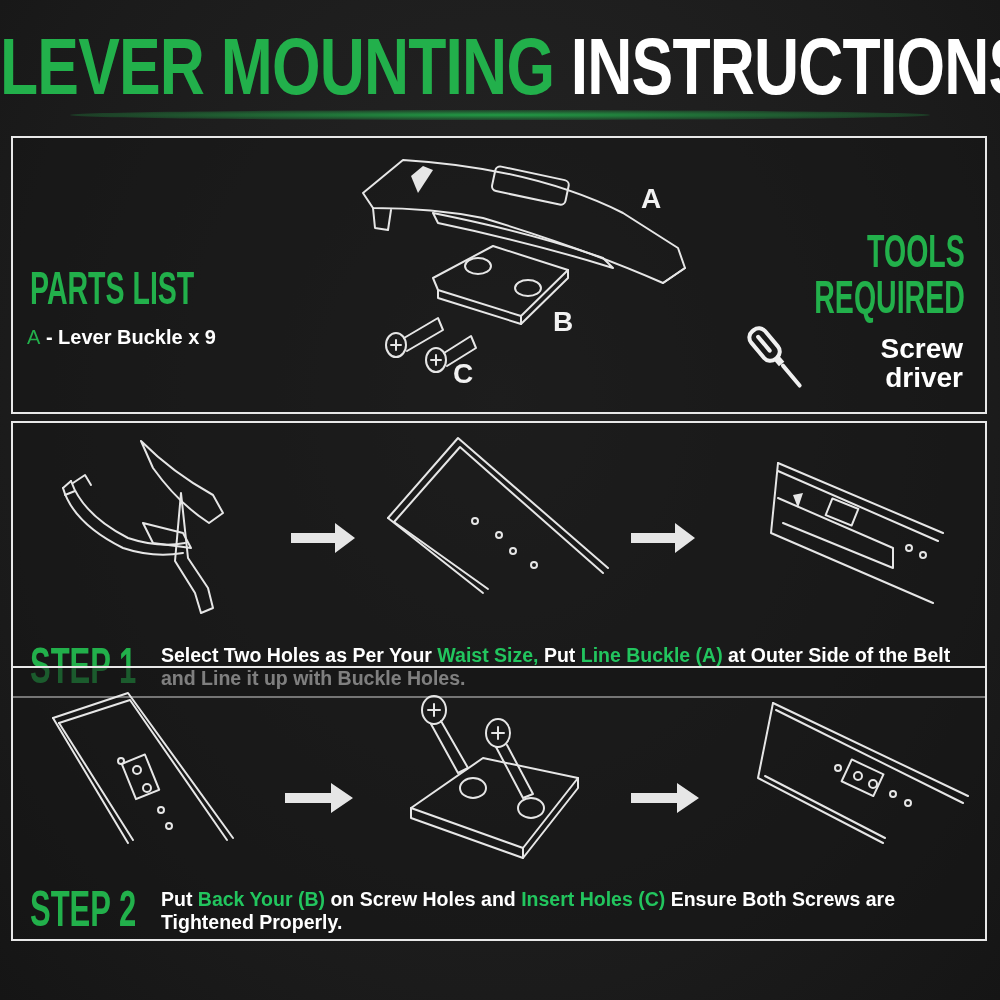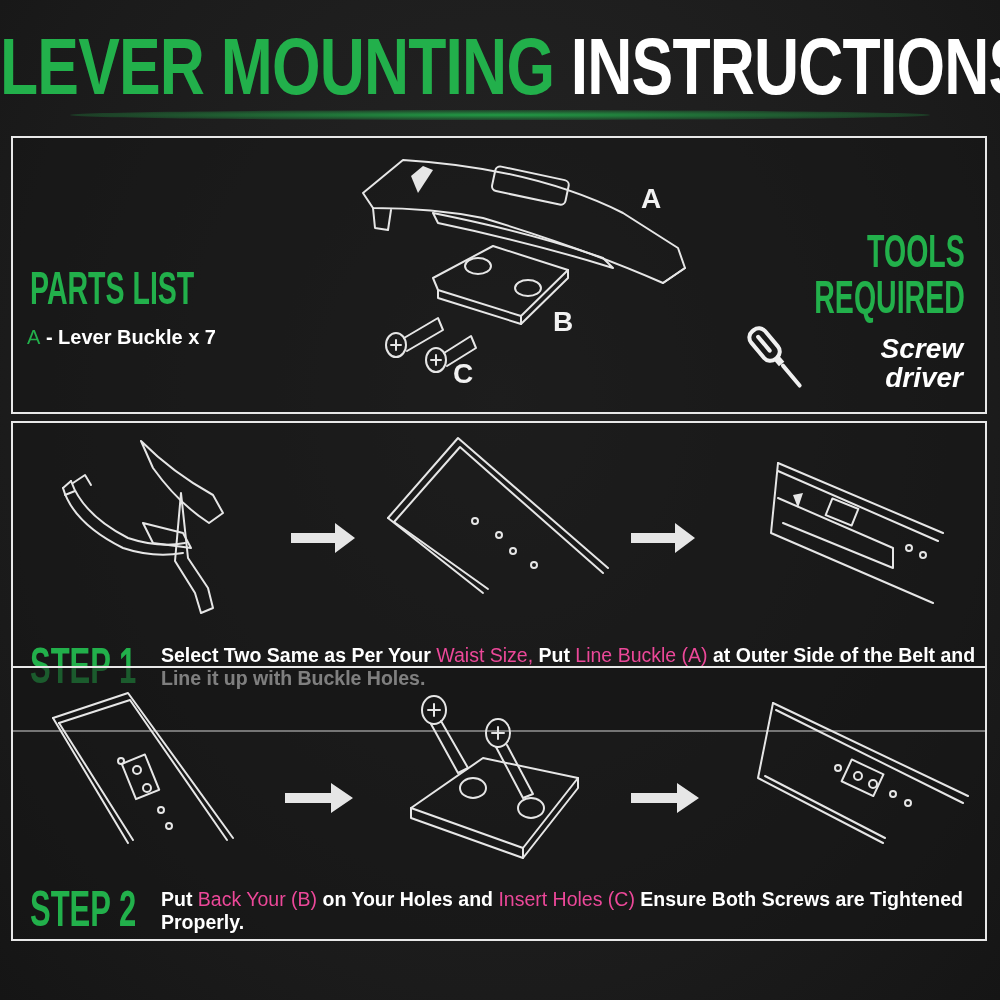--- a/index.html
+++ b/index.html
@@ -10,53 +10,53 @@
          font-family:"Liberation Sans Narrow","Liberation Sans",sans-serif;font-weight:bold;
          font-size:80px;line-height:90px;letter-spacing:-1px;transform:scaleX(0.78);transform-origin:50% 50%;
          white-space:nowrap;}
   .title .g{color:#22b04b;}
   .title .w{color:#ffffff;}
   .glow{position:absolute;left:70px;top:110px;width:860px;height:10px;border-radius:50%;
         background:radial-gradient(ellipse at center, rgba(34,176,75,0.85) 0%, rgba(34,176,75,0.35) 55%, rgba(34,176,75,0) 100%);}
   .panel{position:absolute;left:11px;width:976px;border:2px solid #e8e8e8;box-sizing:border-box;
          background:rgba(22,22,22,0.55);}
   .p1{top:136px;height:278px;}
-  .p2{top:421px;height:311px;}
+  .p2{top:421px;height:277px;}
   .p3{top:666px;height:275px;}
   .cond{font-family:"Liberation Sans Narrow","Liberation Sans",sans-serif;font-weight:bold;
         transform-origin:0 0;white-space:nowrap;}
   .parts-title{position:absolute;left:17px;top:126px;font-size:46px;line-height:48px;transform:scaleX(0.62);color:#22b04b;}
   .parts-list{position:absolute;left:14px;top:187px;font-size:20px;line-height:25px;font-weight:bold;}
   .parts-list .row{white-space:nowrap;}
   .parts-list .letter{color:#22b04b;font-weight:normal;}
   .tools-title{position:absolute;right:20px;top:90px;font-size:46px;line-height:46px;text-align:right;
                color:#22b04b;transform:scaleX(0.62);transform-origin:100% 0;}
-  .tools-name{position:absolute;right:22px;top:196px;font-size:28px;line-height:29px;font-weight:bold;text-align:right;font-style:italic;}
+  .tools-name{position:absolute;right:22px;top:196px;font-size:28px;line-height:29px;font-weight:bold;text-align:right;}
   .step-label{position:absolute;left:17px;font-size:50px;line-height:50px;color:#22b04b;transform:scaleX(0.62);}
   .step-text{position:absolute;left:148px;font-size:19.5px;line-height:23px;font-weight:bold;width:820px;}
-  .step-text .hl{color:#ec4899;font-weight:normal;margin-top:9px;}
+  .step-text .hl{color:#22c55e;font-weight:bold;margin-top:9px;}
   svg{position:absolute;overflow:visible;}
   .ln{fill:none;stroke:#e6e6e6;stroke-width:2;stroke-linejoin:round;stroke-linecap:round;}
   .lbl{position:absolute;font-size:28px;font-weight:bold;color:#f2f2f2;}
 </style>
 </head>
 <body>
 
 <div class="bg"></div>
 
 <div class="title cond">
   <span class="g">LEVER MOUNTING</span>
   <span class="w">INSTRUCTIONS</span>
 </div>
 <div class="glow"></div>
 
 <div class="panel p1">
   <div class="parts-title cond">PARTS LIST</div>
   <div class="parts-list">
-    <div class="row"><span class="letter">A</span><span> - Lever Buckle x 7</span></div>
+    <div class="row"><span class="letter">A</span><span> - Lever Buckle x 9</span></div>
   </div>
 
   <svg style="left:0;top:0;width:976px;height:278px">
 
     <path class="ln" d="M350 55 L390 22 Q520 30 610 75 L665 110 L672 130 L650 145 Q570 110 470 80 Q420 70 360 70 Z"></path>
     <path class="ln" d="M360 70 L362 90 L375 92 L378 72"></path>
     <path class="ln" d="M650 145 L672 130"></path>
     <path class="ln" d="M420 75 Q520 95 590 120 L600 130 Q520 105 425 85 Z"></path>
     <rect class="ln" x="480" y="35" width="75" height="25" rx="5" transform="rotate(12 517 47)"></rect>
     <path d="M398 38 L410 28 L420 32 L405 55 Z" fill="#e6e6e6"></path>
@@ -128,21 +128,21 @@
       <path class="ln" d="M765 48 L925 118"></path>
       <path class="ln" d="M765 40 L758 110 L920 180"></path>
       <path class="ln" d="M765 75 L880 125 L880 145 L770 100"></path>
       <rect class="ln" x="815" y="80" width="28" height="18" transform="rotate(22 829 89)"></rect>
       <path d="M780 72 L790 70 L785 85 Z" fill="#e6e6e6"></path>
       <circle class="ln" cx="896" cy="125" r="3"></circle>
       <circle class="ln" cx="910" cy="132" r="3"></circle>
     </g>
   </svg>
   <div class="step-label cond" style="top:218px">STEP 1</div>
-  <div class="step-text" style="top:221px"><span>Select Two Same as Per Your </span><span class="hl">Waist Size,</span><span> Put </span><span class="hl">Line Buckle (A)</span><span> at Outer Side of the Belt and Line it up with Buckle Holes.</span></div>
+  <div class="step-text" style="top:221px"><span>Select Two Holes as Per Your </span><span class="hl">Waist Size,</span><span> Put </span><span class="hl">Line Buckle (A)</span><span> at Outer Side of the Belt and Line it up with Buckle Holes.</span></div>
 </div>
 
 <div class="panel p3">
   <svg style="left:0;top:0;width:976px;height:200px">
     <g>
       <path class="ln" d="M40 50 L115 25 L220 170"></path>
       <path class="ln" d="M46 55 L117 32 L214 172"></path>
       <path class="ln" d="M40 50 L115 175"></path>
       <path class="ln" d="M46 55 L120 172"></path>
       <rect class="ln" x="115" y="90" width="25" height="38" transform="rotate(-22 127 109)"></rect>
@@ -174,14 +174,14 @@
       <path class="ln" d="M752 108 L872 170"></path>
       <rect class="ln" x="832" y="98" width="35" height="24" transform="rotate(25 850 110)"></rect>
       <circle class="ln" cx="845" cy="108" r="4"></circle>
       <circle class="ln" cx="860" cy="116" r="4"></circle>
       <circle class="ln" cx="825" cy="100" r="3"></circle>
       <circle class="ln" cx="880" cy="126" r="3"></circle>
       <circle class="ln" cx="895" cy="135" r="3"></circle>
     </g>
   </svg>
   <div class="step-label cond" style="top:216px">STEP 2</div>
-  <div class="step-text" style="top:220px"><span>Put </span><span class="hl">Back Your (B)</span><span> on Your Holes and </span><span class="hl">Insert Holes (C)</span><span> Ensure Both Screws are Tightened Properly.</span></div>
+  <div class="step-text" style="top:220px"><span>Put </span><span class="hl">Back Your (B)</span><span> on Screw Holes and </span><span class="hl">Insert Holes (C)</span><span> Ensure Both Screws are Tightened Properly.</span></div>
 </div>
 
 </body></html>

